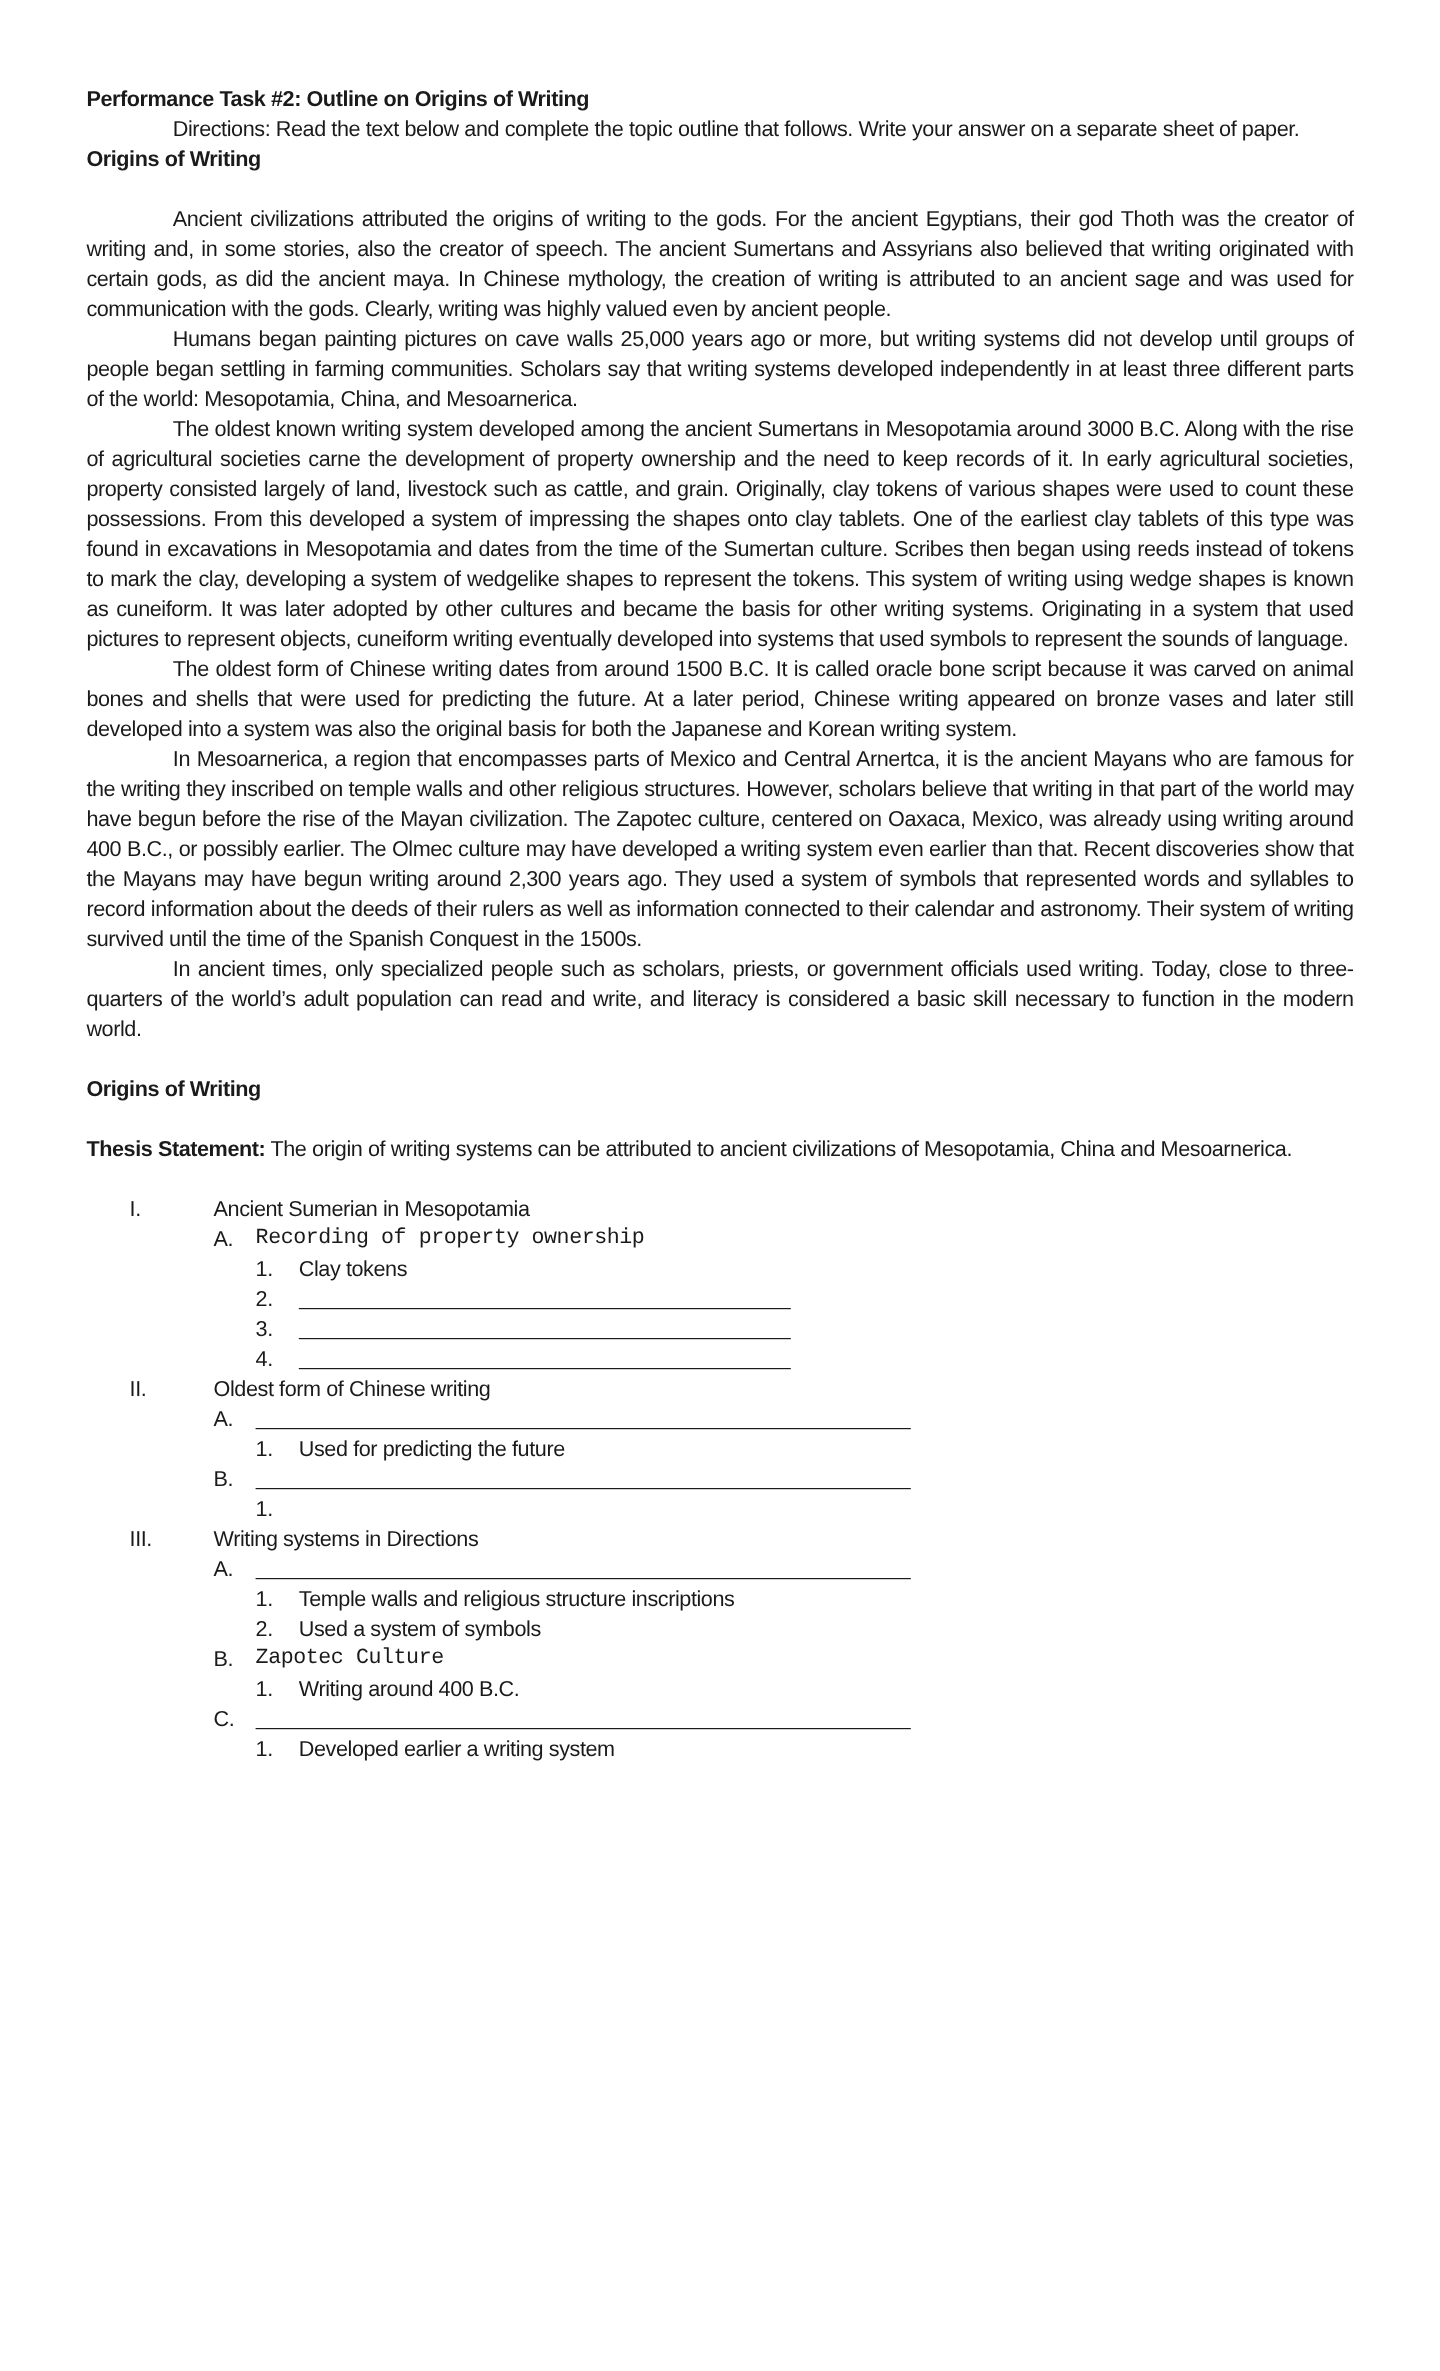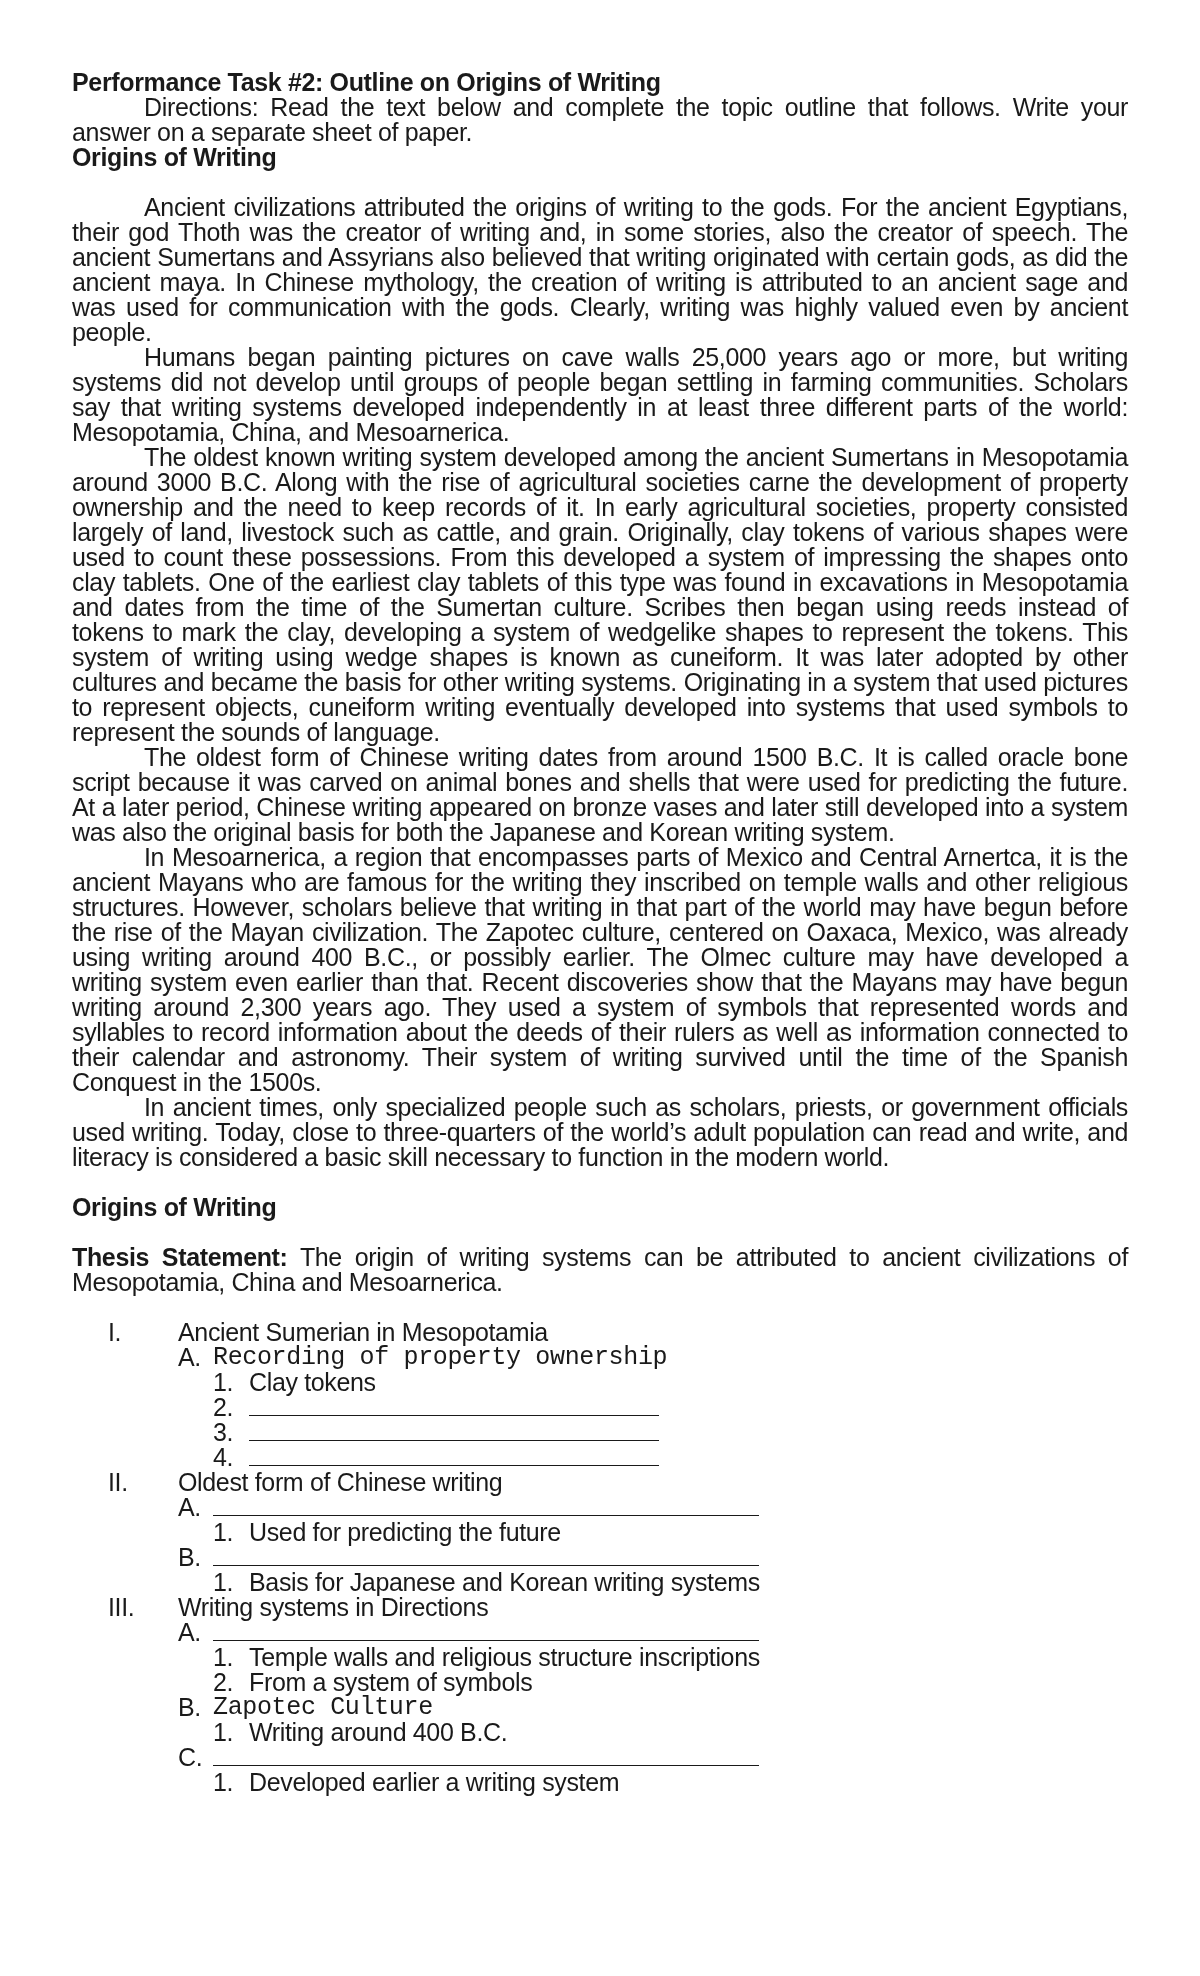--- a/index.html
+++ b/index.html
@@ -1,19 +1,19 @@
 <!DOCTYPE html>
 <html><head>
 <meta charset="utf-8">
 <style>
   html, body { margin: 0; padding: 0; background: #ffffff; }
   body { width: 1200px; height: 1976px; position: relative; overflow: hidden;
          font-family: "Liberation Sans", sans-serif; color: #1a1a1a; }
   .page { position: absolute; left: 72px; top: 70px; width: 1056px;
-          font-size: 25px; line-height: 25px; letter-spacing: -0.35px; }
+          font-size: 18px; line-height: 25px; letter-spacing: -0.35px; }
   .bold { font-weight: bold; }
   .title { font-weight: bold; margin: 0; }
   .dir { margin: 0; text-indent: 72px; text-align: justify; }
   .center-head { font-weight: bold; text-align: left; margin: 0; }
   .para { margin: 0; text-indent: 72px; text-align: justify; }
   .article { margin-top: 25px; }
   .gap { height: 25px; }
   .thesis { margin: 0; text-align: justify; }
   .outline { margin-top: 25px; position: relative; }
   .row { position: relative; height: 25px; white-space: nowrap; }
@@ -88,38 +88,37 @@
     <div class="row">
       <span class="num">1.</span>
       <span class="num-text">Used for predicting the future</span>
     </div>
     <div class="row">
       <span class="letter">B.</span>
       <span class="blank blank-letter"></span>
     </div>
     <div class="row">
       <span class="num">1.</span>
-      <span class="num-text">Basis for Japanese and Korean writing systems</span>
     </div>
 
     <div class="row">
       <span class="roman">III.</span>
       <span class="roman-text">Writing systems in Directions</span>
     </div>
     <div class="row">
       <span class="letter">A.</span>
       <span class="blank blank-letter"></span>
     </div>
     <div class="row">
       <span class="num">1.</span>
       <span class="num-text">Temple walls and religious structure inscriptions</span>
     </div>
     <div class="row">
       <span class="num">2.</span>
-      <span class="num-text">From a system of symbols</span>
+      <span class="num-text">Used a system of symbols</span>
     </div>
     <div class="row">
       <span class="letter">B.</span>
       <span class="letter-text">Zapotec Culture</span>
     </div>
     <div class="row">
       <span class="num">1.</span>
       <span class="num-text">Writing around 400 B.C.</span>
     </div>
     <div class="row">

